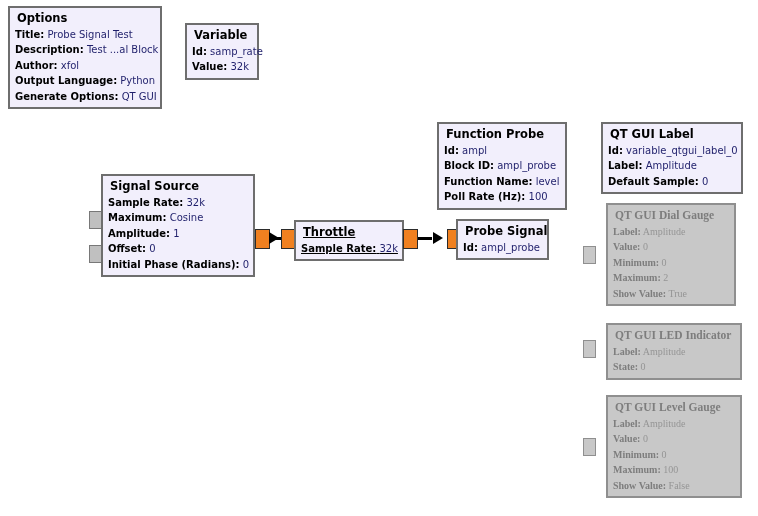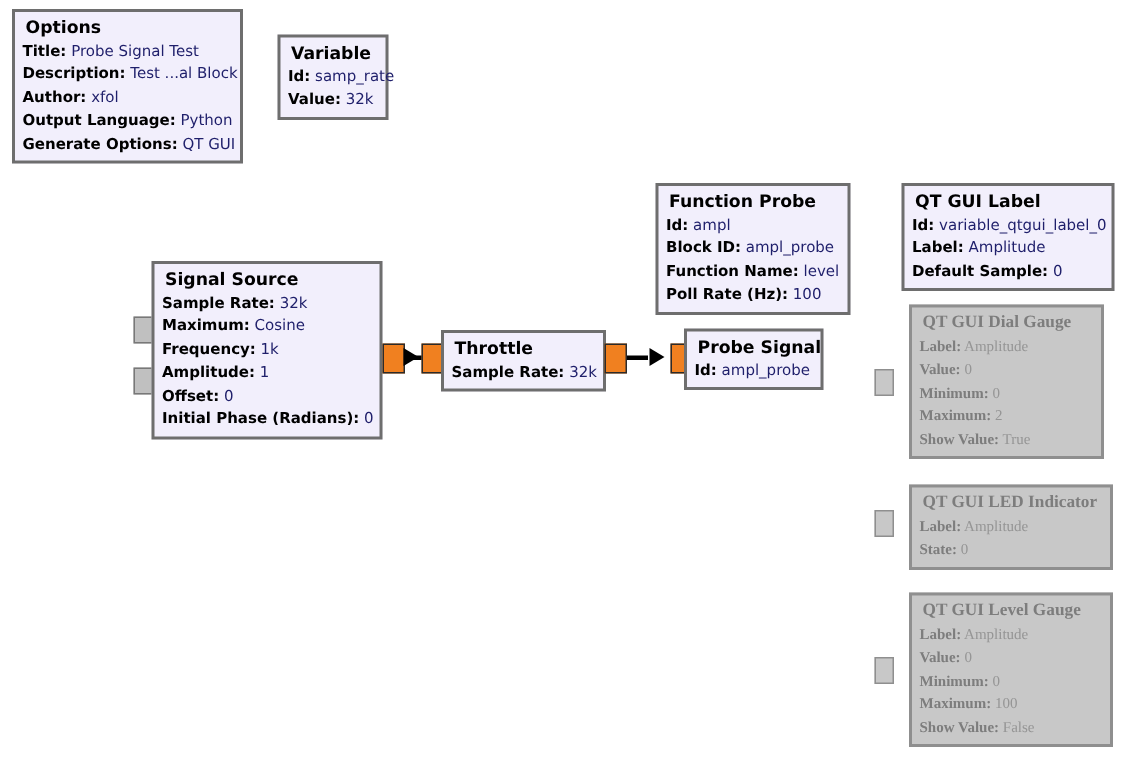--- a/index.html
+++ b/index.html
@@ -108,32 +108,31 @@
     <div class="prop"><span class="k">Id:</span> <span class="v">samp_rate</span></div>
     <div class="prop"><span class="k">Value:</span> <span class="v">32k</span></div>
   </div>
 
   <div class="port msg" style="left:89px; top:211px; width:13px; height:18px;"></div>
   <div class="port msg" style="left:89px; top:245px; width:13px; height:18px;"></div>
   <div class="block" id="b-signal-source" style="left:101px; top:174px; width:154px;">
     <div class="blk-title">Signal Source</div>
     <div class="prop"><span class="k">Sample Rate:</span> <span class="v">32k</span></div>
     <div class="prop"><span class="k">Maximum:</span> <span class="v">Cosine</span></div>
-    <div class="prop"><span class="k">Frequency:</span> <span class="v">1k</span></div>
     <div class="prop"><span class="k">Amplitude:</span> <span class="v">1</span></div>
     <div class="prop"><span class="k">Offset:</span> <span class="v">0</span></div>
     <div class="prop"><span class="k">Initial Phase (Radians):</span> <span class="v">0</span></div>
   </div>
   <div class="port" style="left:255px; top:229px; width:15px; height:20px;"></div>
 
   <div class="conn" style="left:270px; top:237px; width:12px;"></div>
   <div class="arrow" style="left:269px; top:232px;"></div>
 
   <div class="port" style="left:281px; top:229px; width:15px; height:20px;"></div>
-  <div class="block" id="b-throttle" style="left:294px; top:220px; width:110px;">
+  <div class="block" id="b-throttle" style="left:294px; top:220px; width:110px;text-decoration:underline;">
     <div class="blk-title">Throttle</div>
     <div class="prop"><span class="k">Sample Rate:</span> <span class="v">32k</span></div>
   </div>
   <div class="port" style="left:403px; top:229px; width:15px; height:20px;"></div>
 
   <div class="conn" style="left:418px; top:237px; width:14px;"></div>
   <div class="arrow" style="left:433px; top:232px;"></div>
 
   <div class="port" style="left:447px; top:229px; width:15px; height:20px;"></div>
   <div class="block" id="b-probe-signal" style="left:456px; top:219px; width:93px;">

